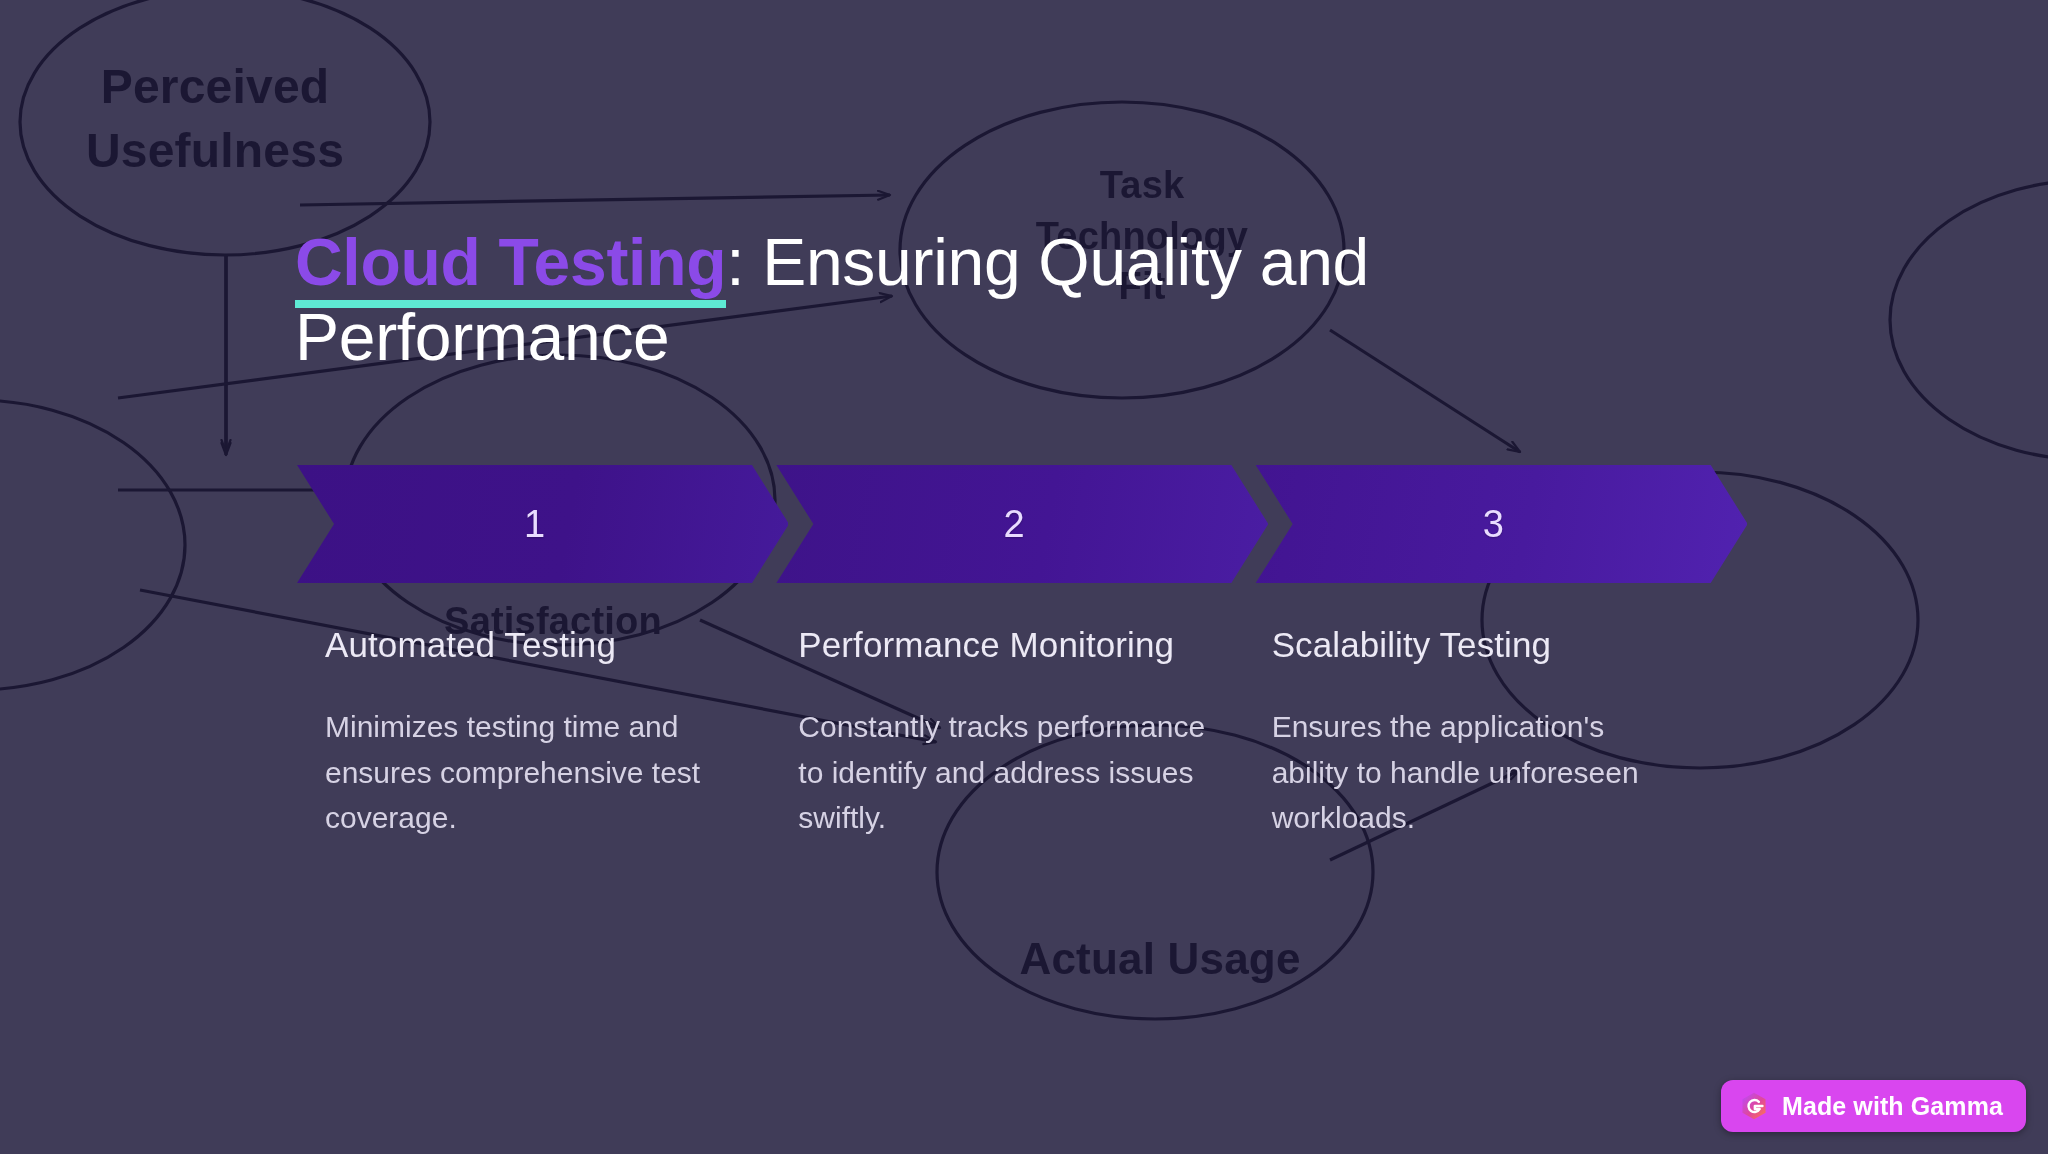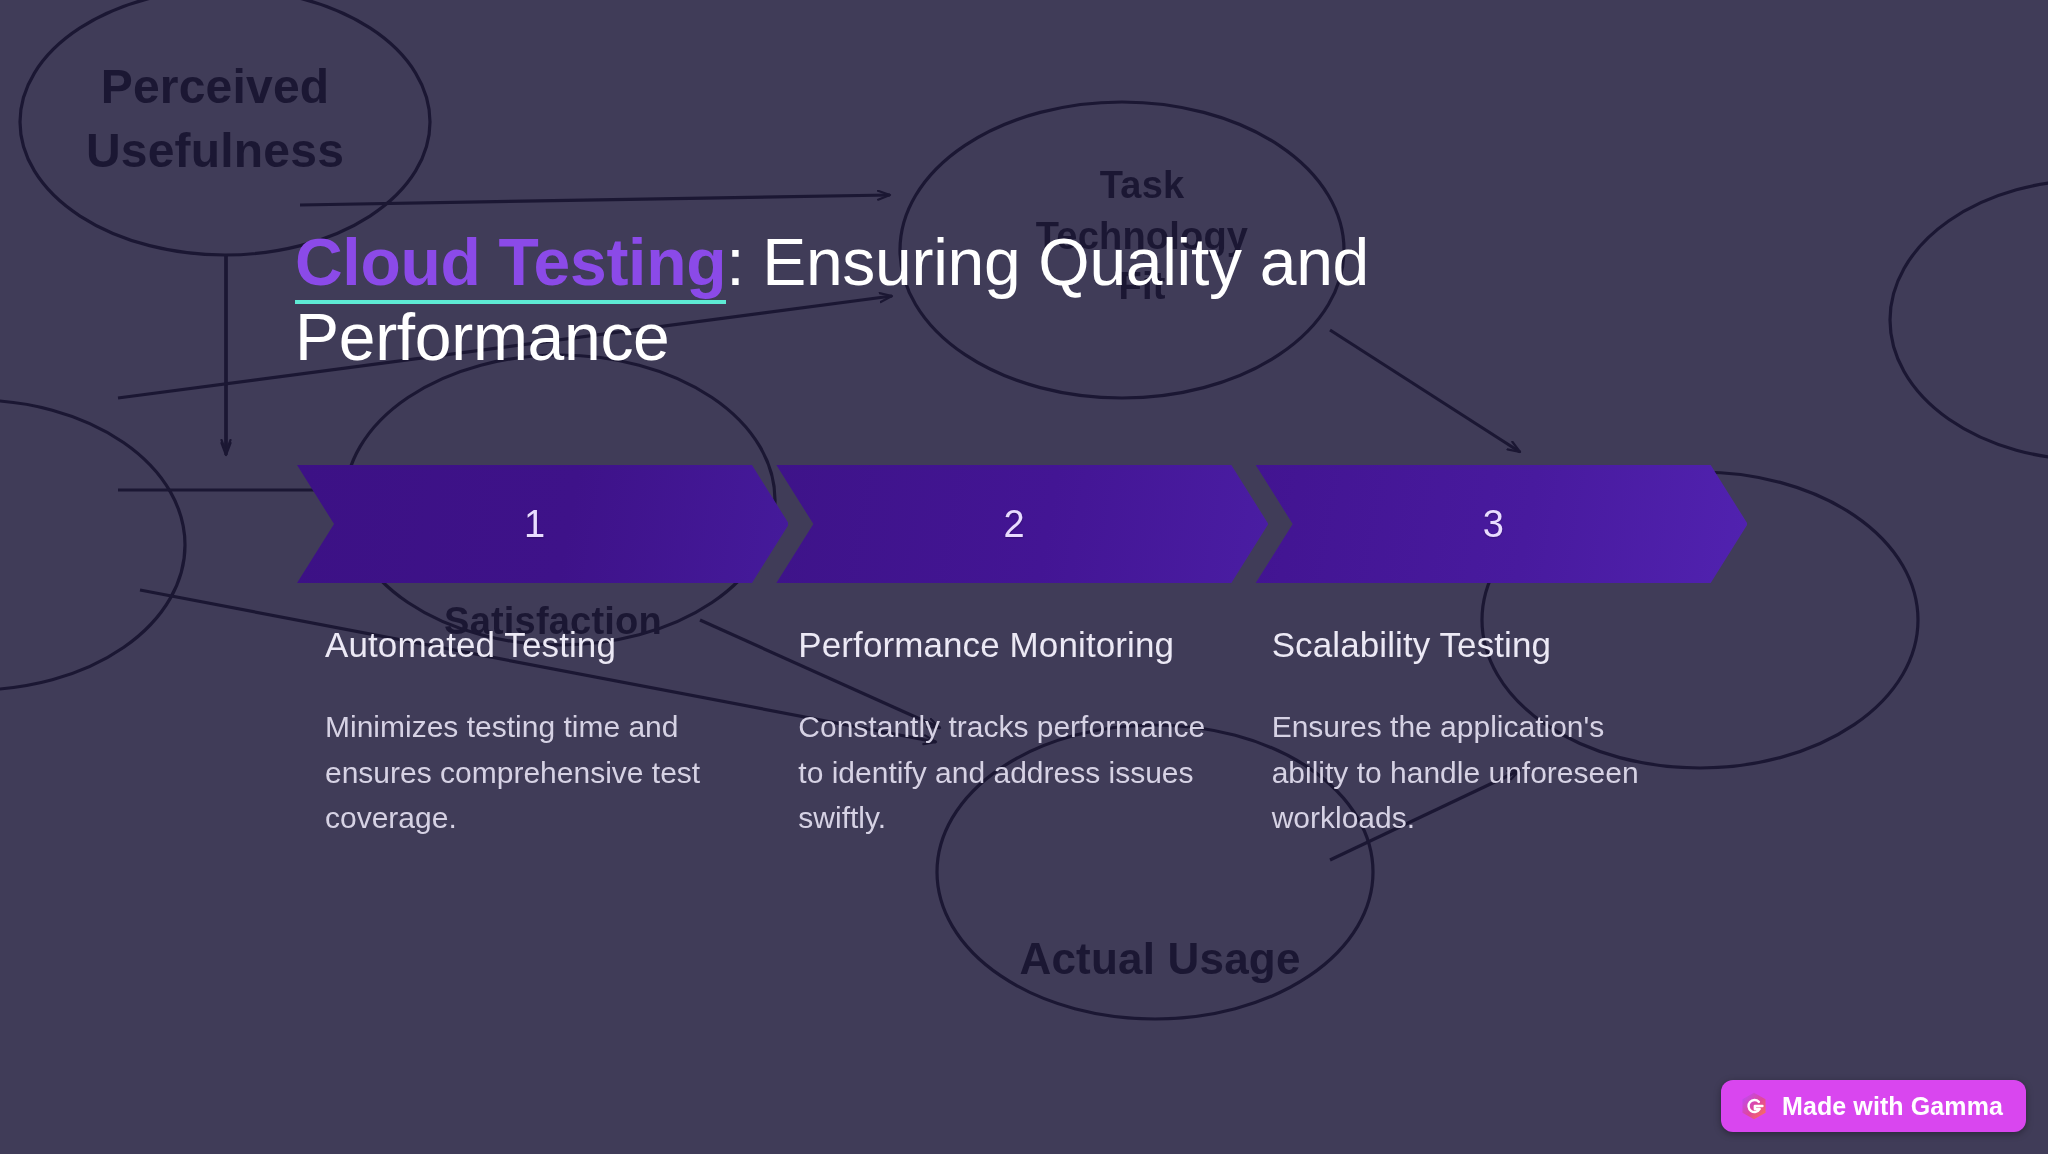--- a/index.html
+++ b/index.html
@@ -41,21 +41,21 @@
   #slide-title {
     font-size:66px;
     line-height:1.13;
     font-weight:400;
     color:#ffffff;
     letter-spacing:-0.3px;
   }
   #slide-title .accent {
     color:#8b4ae8;
     font-weight:700;
-    border-bottom:4px solid #5eead4;
+    border-bottom:8px solid #5eead4;
     padding-bottom:1px;
   }
 
   
   #chevron-band {
     position:absolute;
     left:297px; top:465px;
     width:1450px; height:118px;
     display:flex;
   }

